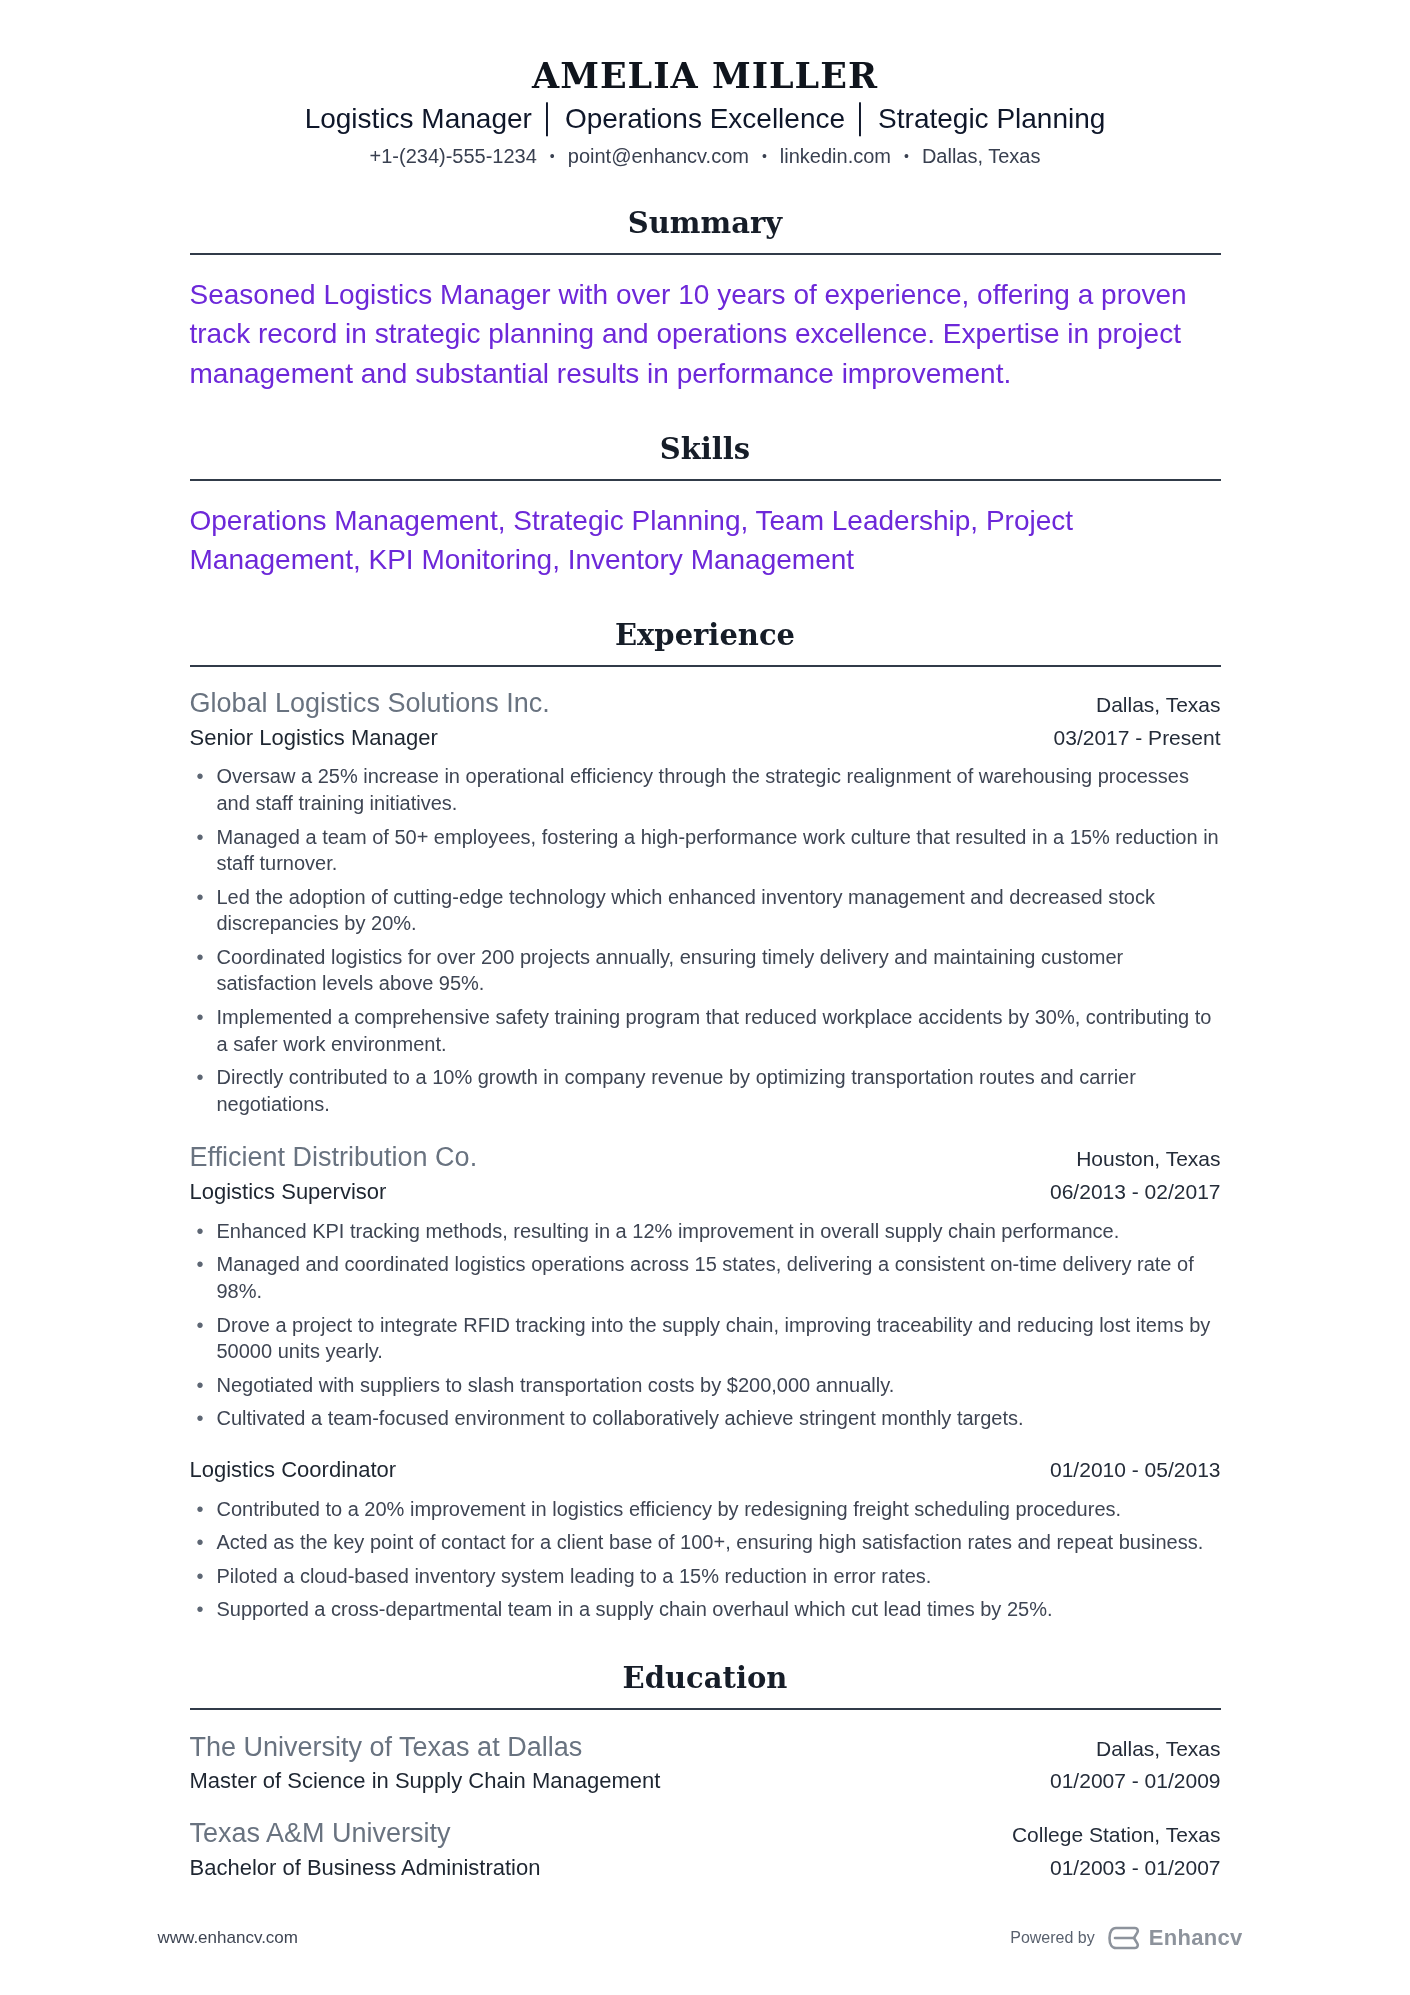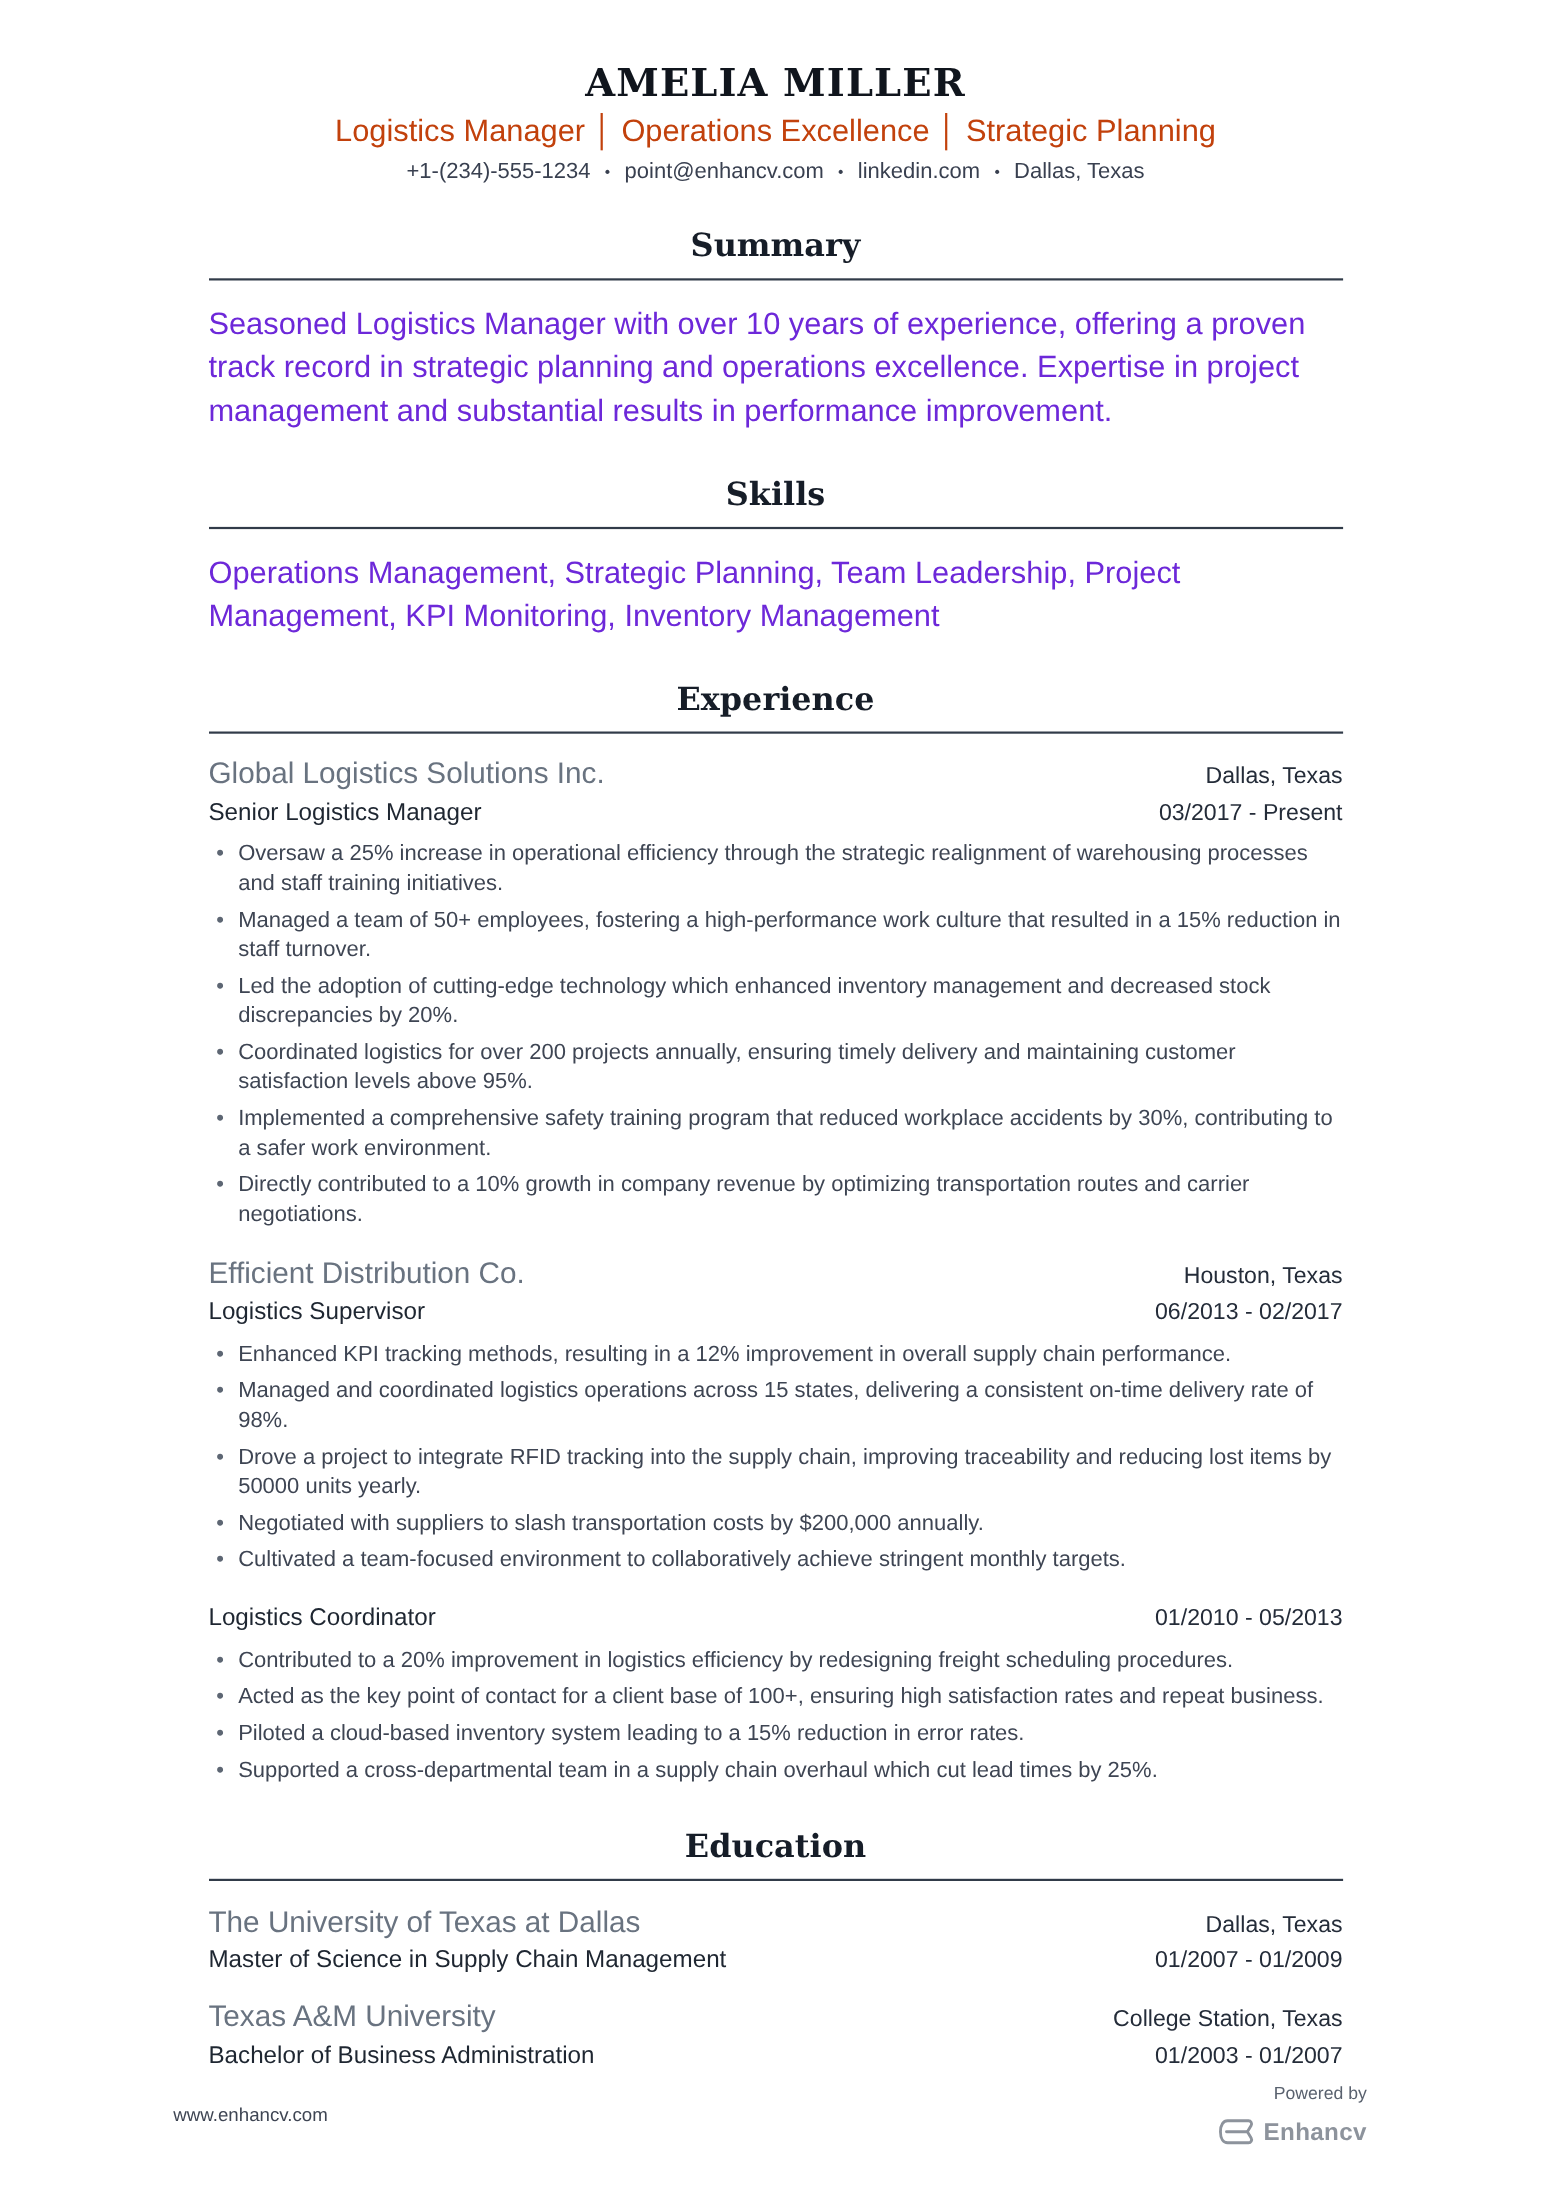--- a/index.html
+++ b/index.html
@@ -23,21 +23,21 @@
     font-size: 35px;
     font-weight: 700;
     letter-spacing: 1px;
     color: #10151d;
     margin: 0;
     line-height: 1.15;
   }
   .job-title {
     font-size: 28px;
     font-weight: 400;
-    color: #c2410c;
+    color: #0f172a;
     margin-top: 6px;
     line-height: 1.2;
   }
   .contact-row {
     margin-top: 9px;
     display: flex;
     justify-content: center;
     align-items: center;
     gap: 13px;
     font-size: 20px;
@@ -134,23 +134,22 @@
     align-items: center;
   }
   .site-link {
     font-size: 17px;
     color: #3e4553;
     text-decoration: none;
     cursor: pointer;
   }
   .powered {
     display: flex;
-    align-items: flex-end;
+    align-items: center;
     gap: 12px;
-    flex-direction: column;
   }
   .powered-by-label { font-size: 16px; color: #59616e; }
   .brand-lockup {
     display: flex;
     align-items: center;
     gap: 8px;
     cursor: pointer;
   }
   .brand-name {
     font-size: 22px;

